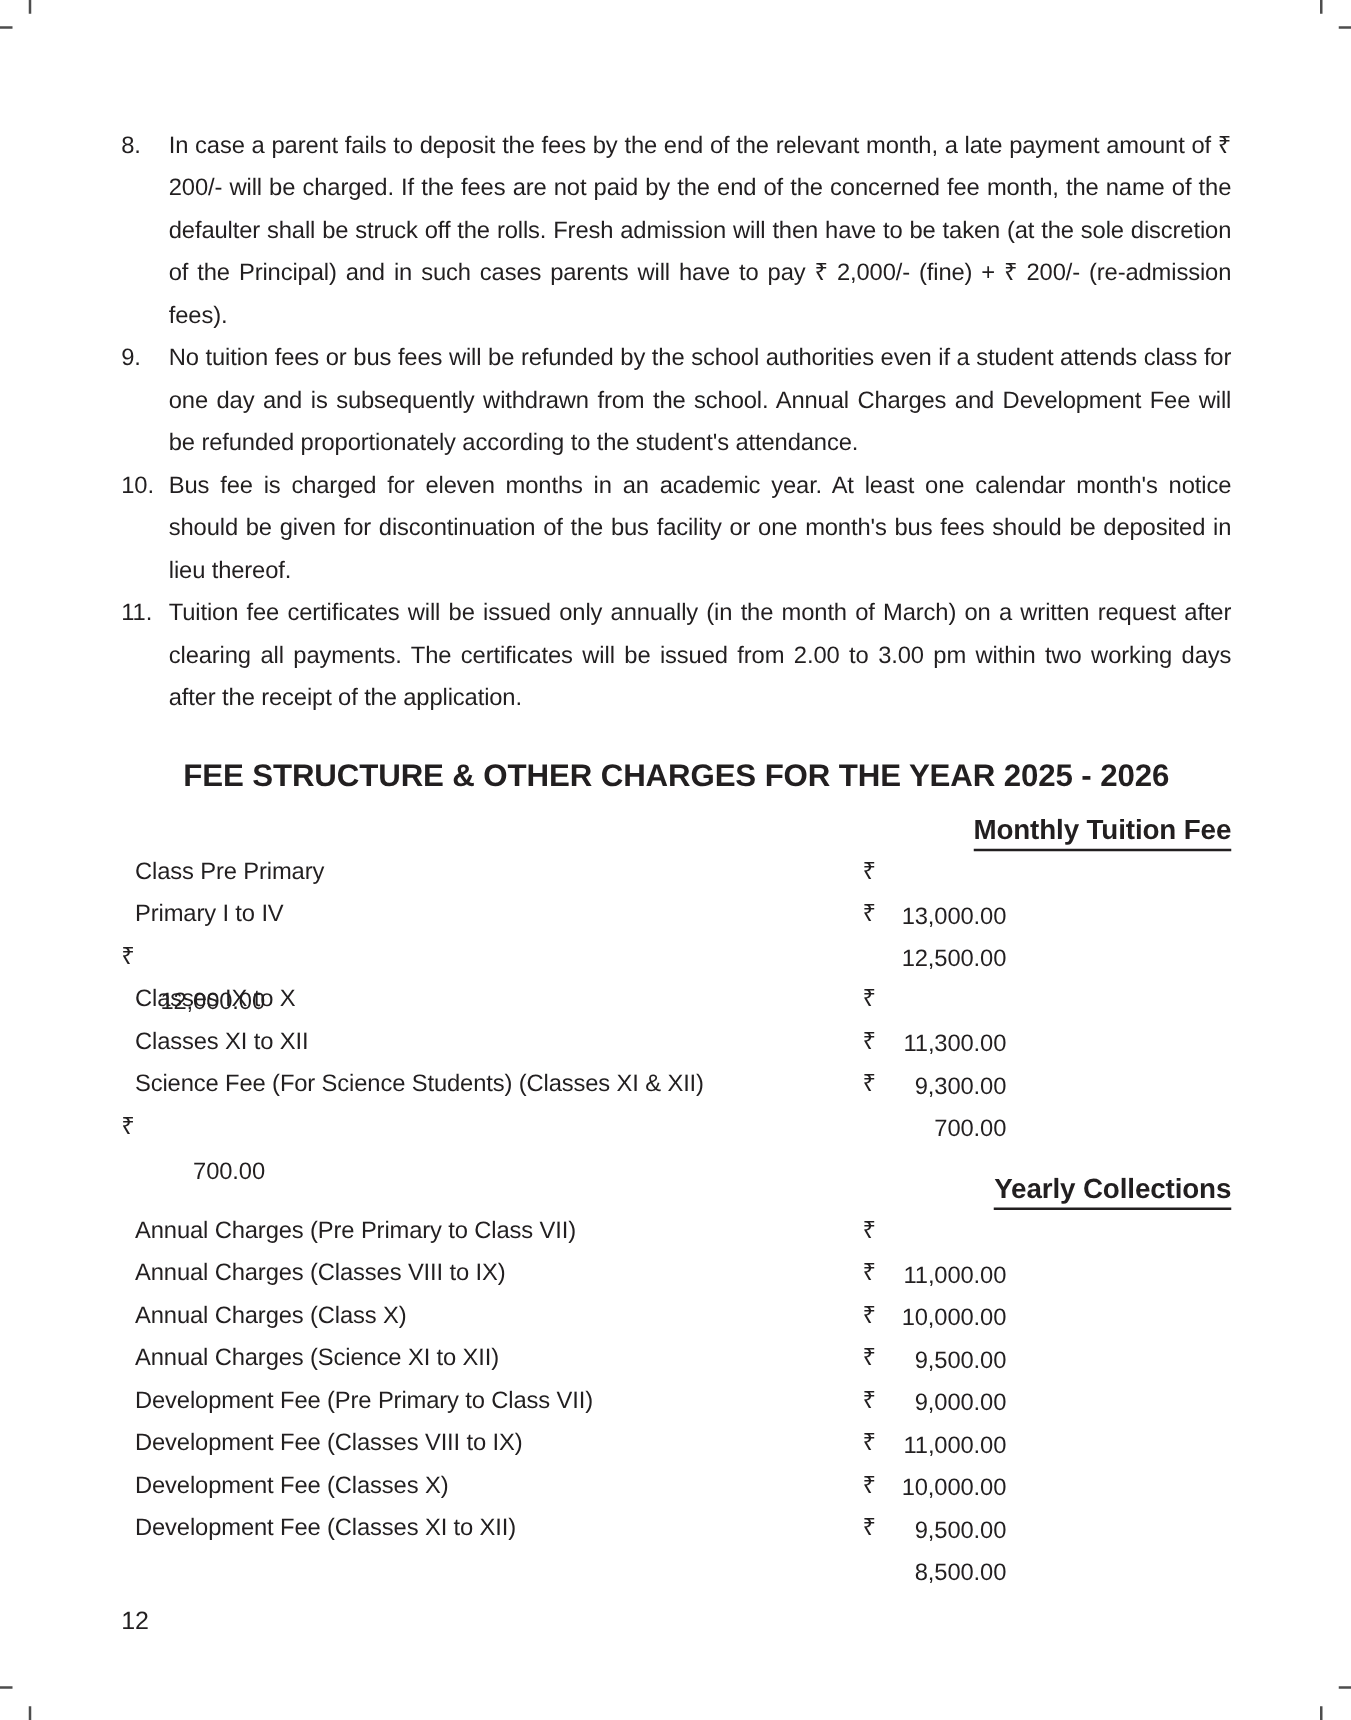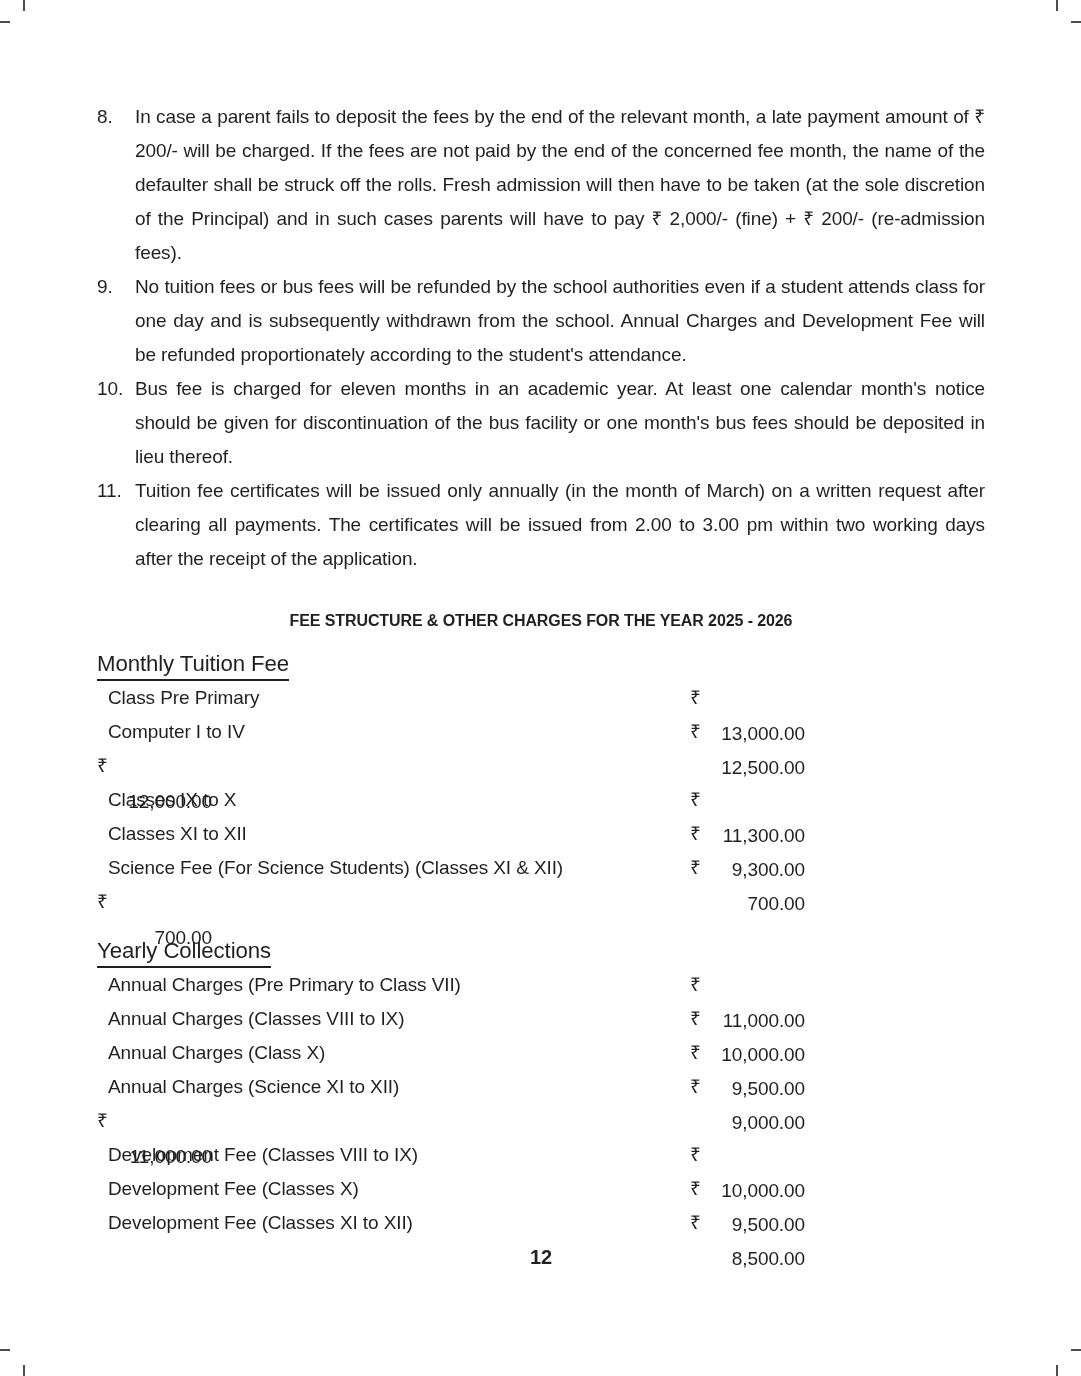--- a/index.html
+++ b/index.html
@@ -40,51 +40,52 @@
   .notes { margin-top: 100px; list-style: none; }
   .note { display: flex; }
   .note .num { width: 38px; flex-shrink: 0; }
   .note .txt { flex: 1; text-align: justify; }
 
   
   .fee-title {
     margin-top: 28px;
     text-align: center;
     font-weight: bold;
-    font-size: 16px;
+    font-size: 25px;
     line-height: 34px;
   }
 
   
   .section-heading {
-    font-weight: normal;
-    line-height: 34px;
+    font-weight: bold;
+    line-height: 34px;
+    text-align: right;
   }
   .section-heading.monthly { margin-top: 9px; }
   .section-heading.yearly  { margin-top: 15px; }
   .section-heading .ul {
     display: inline-block;
     border-bottom: 2px solid #221f20;
     line-height: 30px;
   }
   .fee-rows { width: 708px; }
   .fee-row {
     display: flex;
     height: 34px;
     line-height: 34px;
   }
   .fee-row .lbl { flex: 1; margin-left: 11px; }
   .fee-row .cur { width: 25px; flex-shrink: 0; }
   .fee-row .amt { width: 90px; flex-shrink: 0; text-align: right; margin-top: 36px; }
 
   .page-number {
-    text-align: center;
+    margin-top: 40px;
+    text-align: left;
     font-size: 20px;
     line-height: 34px;
-    font-weight: bold;
   }
 </style>
 </head>
 <body>
 
 <div class="page">
 
   <div class="crop tl-v"></div>
   <div class="crop tl-h"></div>
   <div class="crop tr-v"></div>
@@ -118,21 +119,21 @@
     <h2 class="fee-title">FEE STRUCTURE &amp; OTHER CHARGES FOR THE YEAR 2025 - 2026</h2>
 
     <h3 class="section-heading monthly"><span class="ul">Monthly Tuition Fee</span></h3>
     <div class="fee-rows">
       <div class="fee-row">
         <span class="lbl">Class Pre Primary</span>
         <span class="cur">₹</span>
         <span class="amt">13,000.00</span>
       </div>
       <div class="fee-row">
-        <span class="lbl">Computer I to IV</span>
+        <span class="lbl">Primary I to IV</span>
         <span class="cur">₹</span>
         <span class="amt">12,500.00</span>
       </div>
       <div class="fee-row">
         <span class="cur">₹</span>
         <span class="amt">12,000.00</span>
       </div>
       <div class="fee-row">
         <span class="lbl">Classes IX to X</span>
         <span class="cur">₹</span>
@@ -170,20 +171,21 @@
         <span class="lbl">Annual Charges (Class X)</span>
         <span class="cur">₹</span>
         <span class="amt">9,500.00</span>
       </div>
       <div class="fee-row">
         <span class="lbl">Annual Charges (Science XI to XII)</span>
         <span class="cur">₹</span>
         <span class="amt">9,000.00</span>
       </div>
       <div class="fee-row">
+        <span class="lbl">Development Fee (Pre Primary to Class VII)</span>
         <span class="cur">₹</span>
         <span class="amt">11,000.00</span>
       </div>
       <div class="fee-row">
         <span class="lbl">Development Fee (Classes VIII to IX)</span>
         <span class="cur">₹</span>
         <span class="amt">10,000.00</span>
       </div>
       <div class="fee-row">
         <span class="lbl">Development Fee (Classes X)</span>

